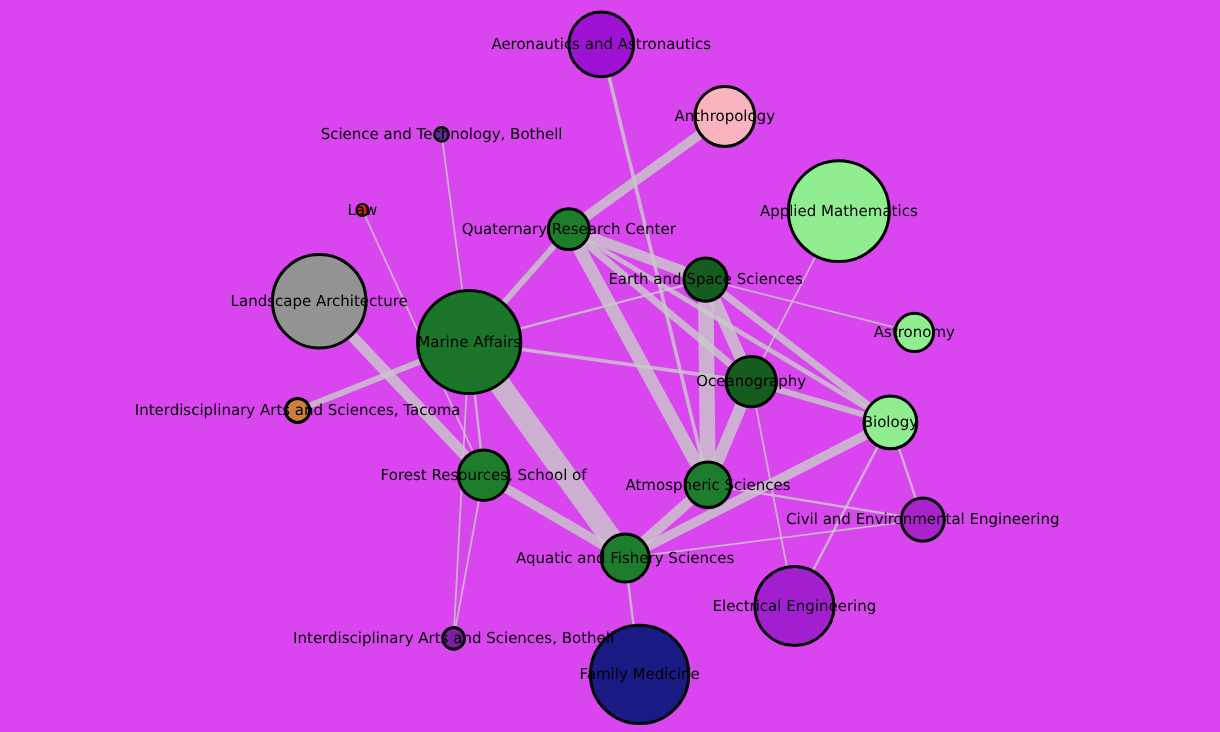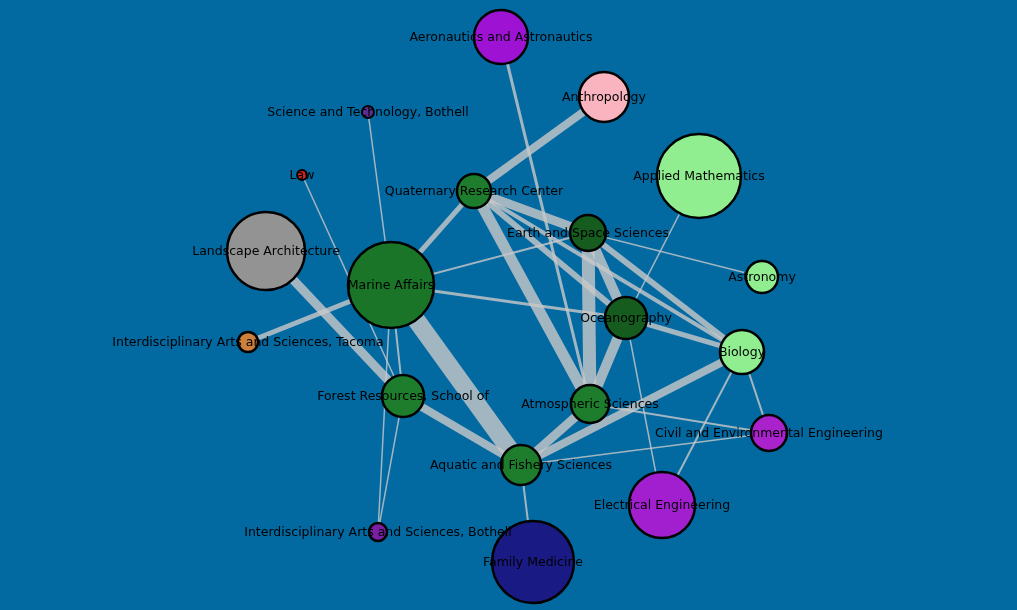--- a/index.html
+++ b/index.html
@@ -5,21 +5,21 @@
   html, body {
     margin: 0;
     padding: 0;
     background: #ffffff;
     font-family: "DejaVu Sans", "Liberation Sans", sans-serif;
   }
   #stage {
     position: relative;
     width: 1017px;
     height: 610px;
-    background: #0369a1;
+    background: #d946ef;
     overflow: hidden;
   }
   svg text {
     font-family: "DejaVu Sans", "Liberation Sans", sans-serif;
     font-size: 12.5px;
     fill: #000000;
     text-anchor: middle;
   }
 </style>
 </head>

